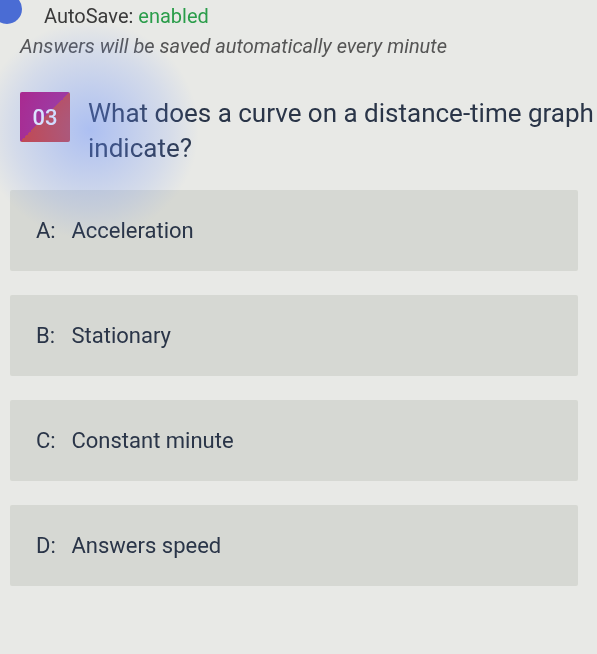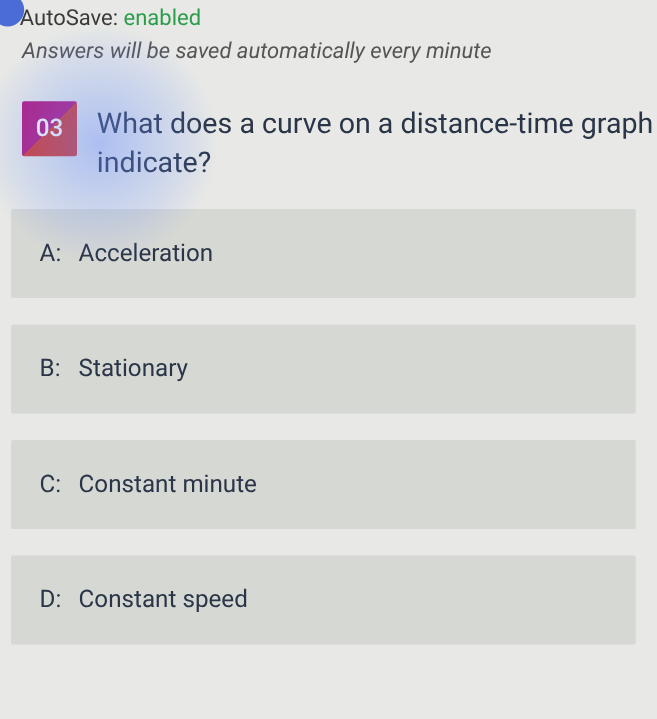--- a/index.html
+++ b/index.html
@@ -19,21 +19,21 @@
       position: absolute;
       top: 20px;
       left: -20px;
       width: 220px;
       height: 220px;
       background: radial-gradient(circle, rgba(100, 140, 255, 0.45) 0%, rgba(100, 140, 255, 0.15) 50%, transparent 70%);
       pointer-events: none;
       z-index: 5;
     }
     .header {
-      padding: 4px 20px 4px 18px;
+      padding: 4px 20px 4px 44px;
       position: relative;
     }
     .circle-icon {
       position: absolute;
       left: -8px;
       top: -6px;
       width: 30px;
       height: 30px;
       border-radius: 50%;
       background: #4a6cd4;
@@ -125,15 +125,15 @@
   <div class="answer-option">
     <span class="answer-letter">B:</span>
     <span>Stationary</span>
   </div>
   <div class="answer-option">
     <span class="answer-letter">C:</span>
     <span>Constant minute</span>
   </div>
   <div class="answer-option">
     <span class="answer-letter">D:</span>
-    <span>Constant speed</span>
+    <span>Answers speed</span>
   </div>
 </div>
 
 </body></html>

